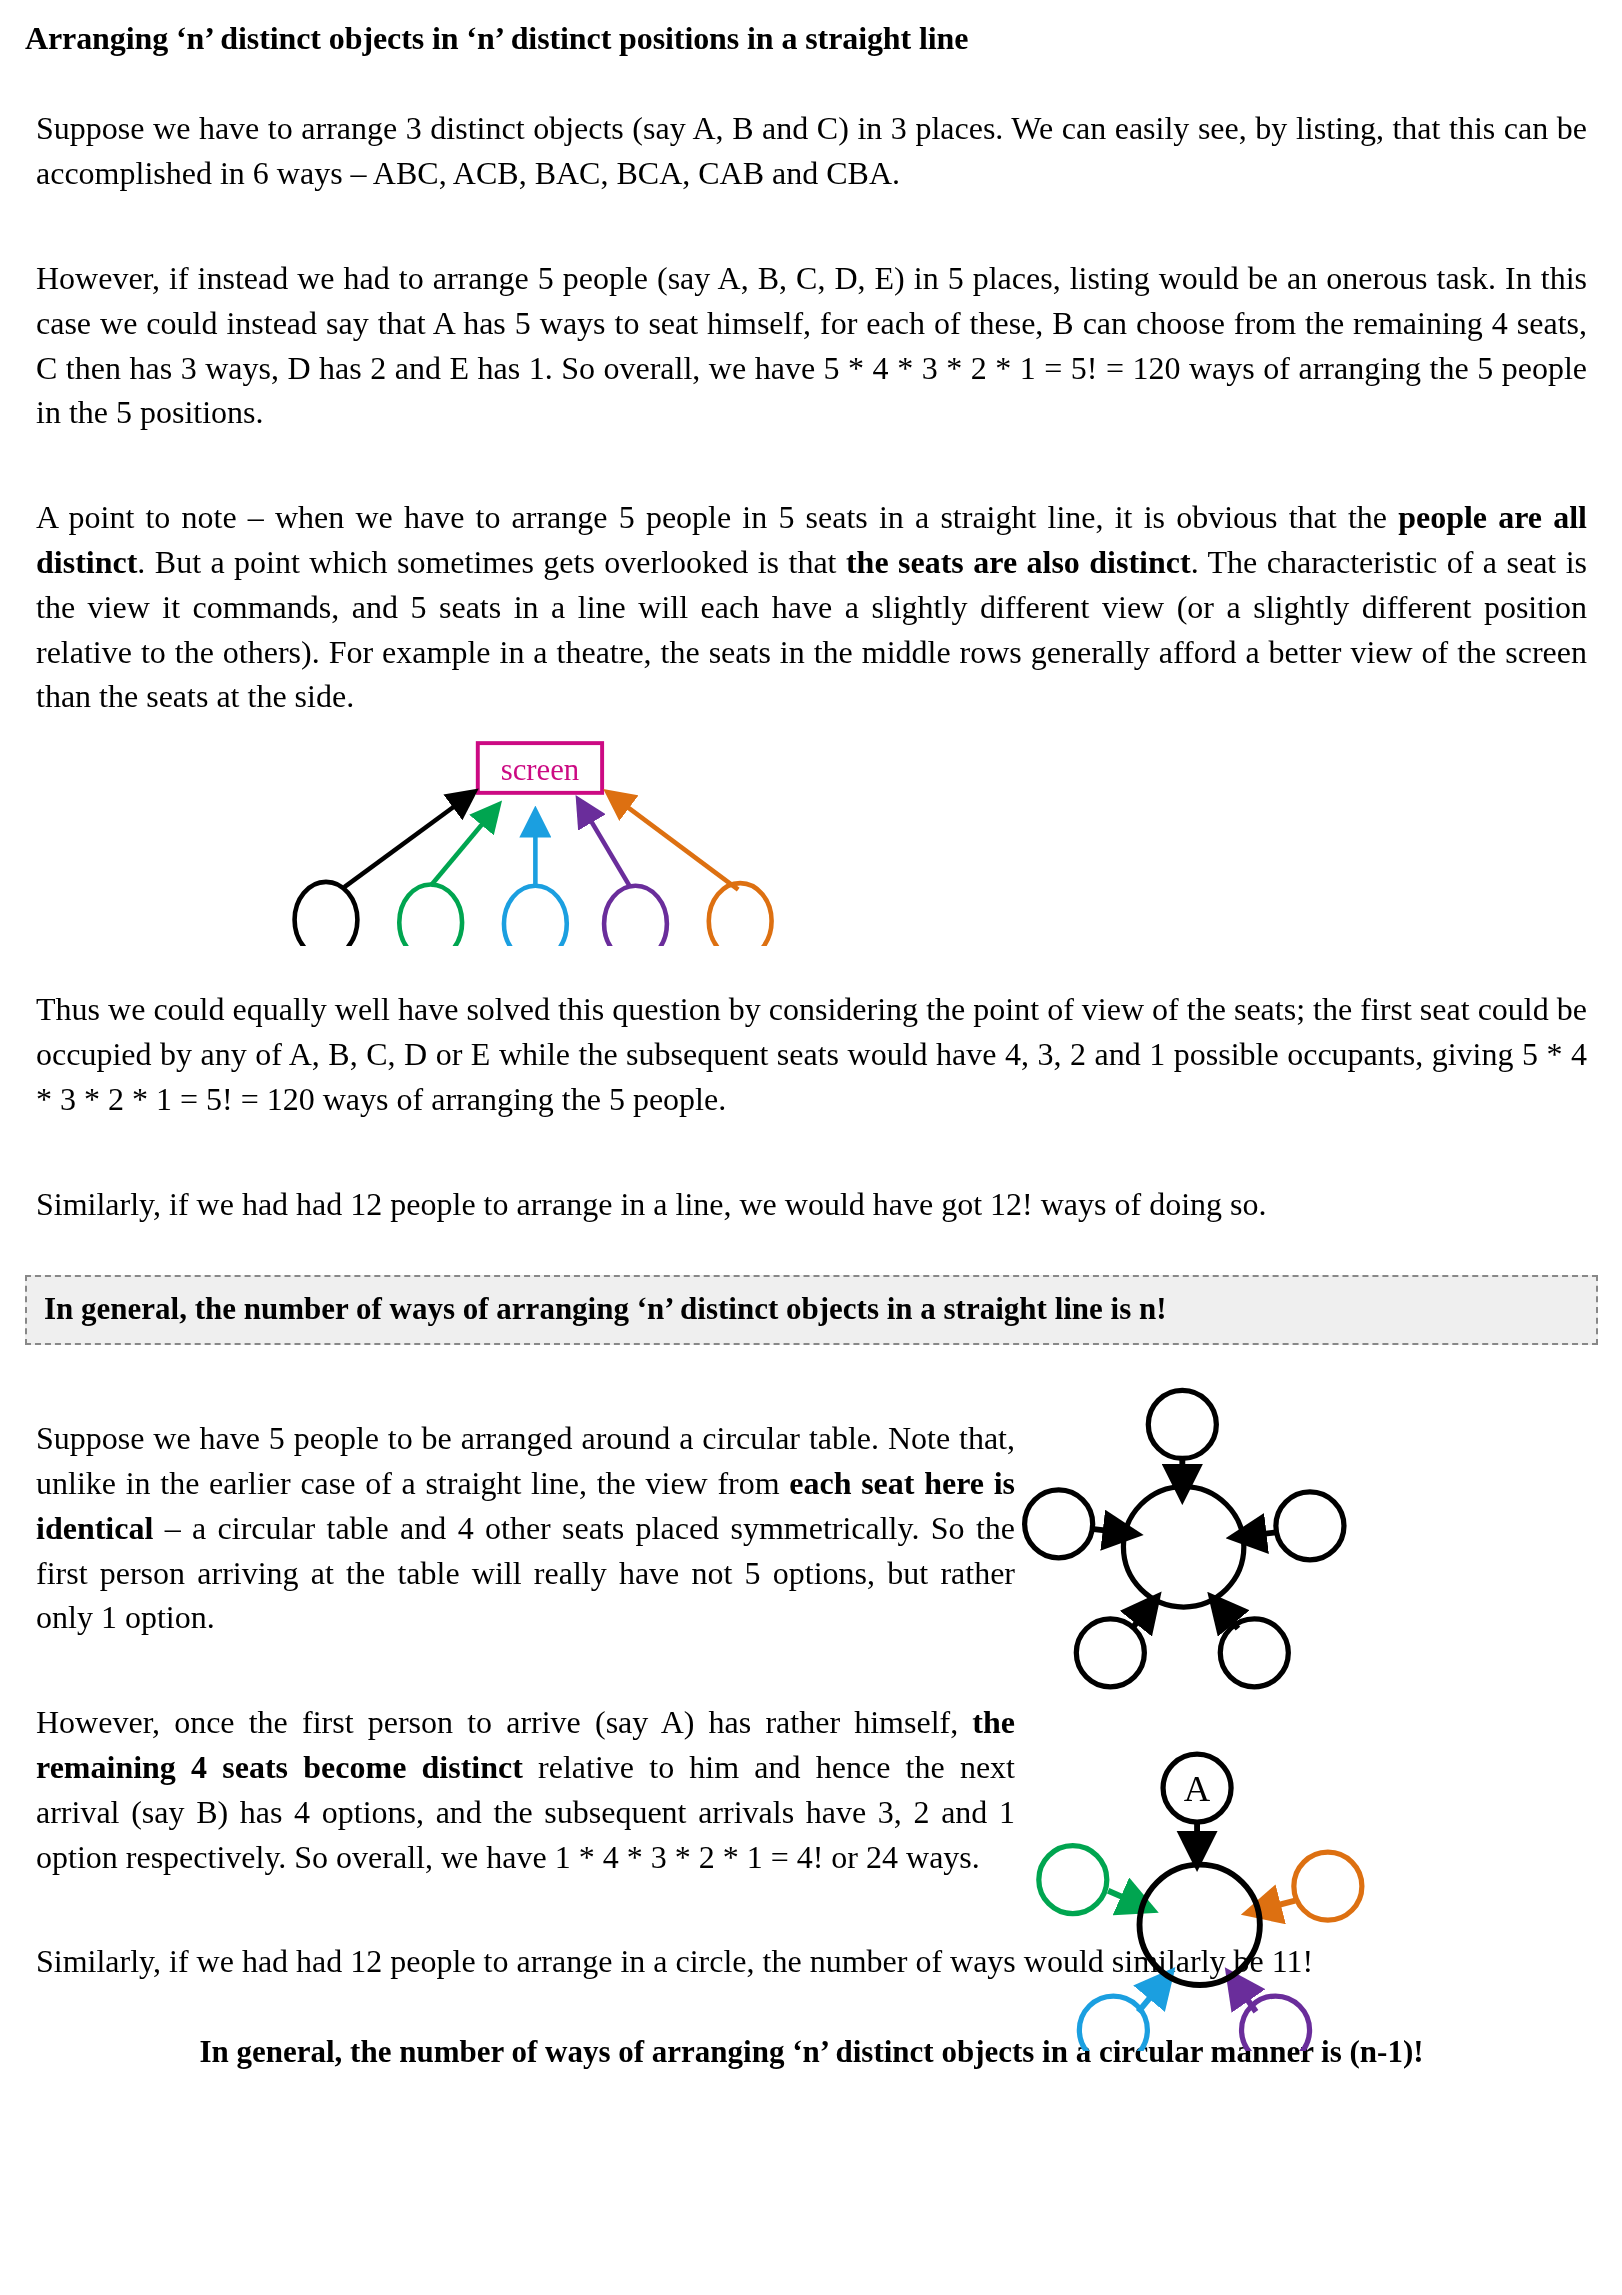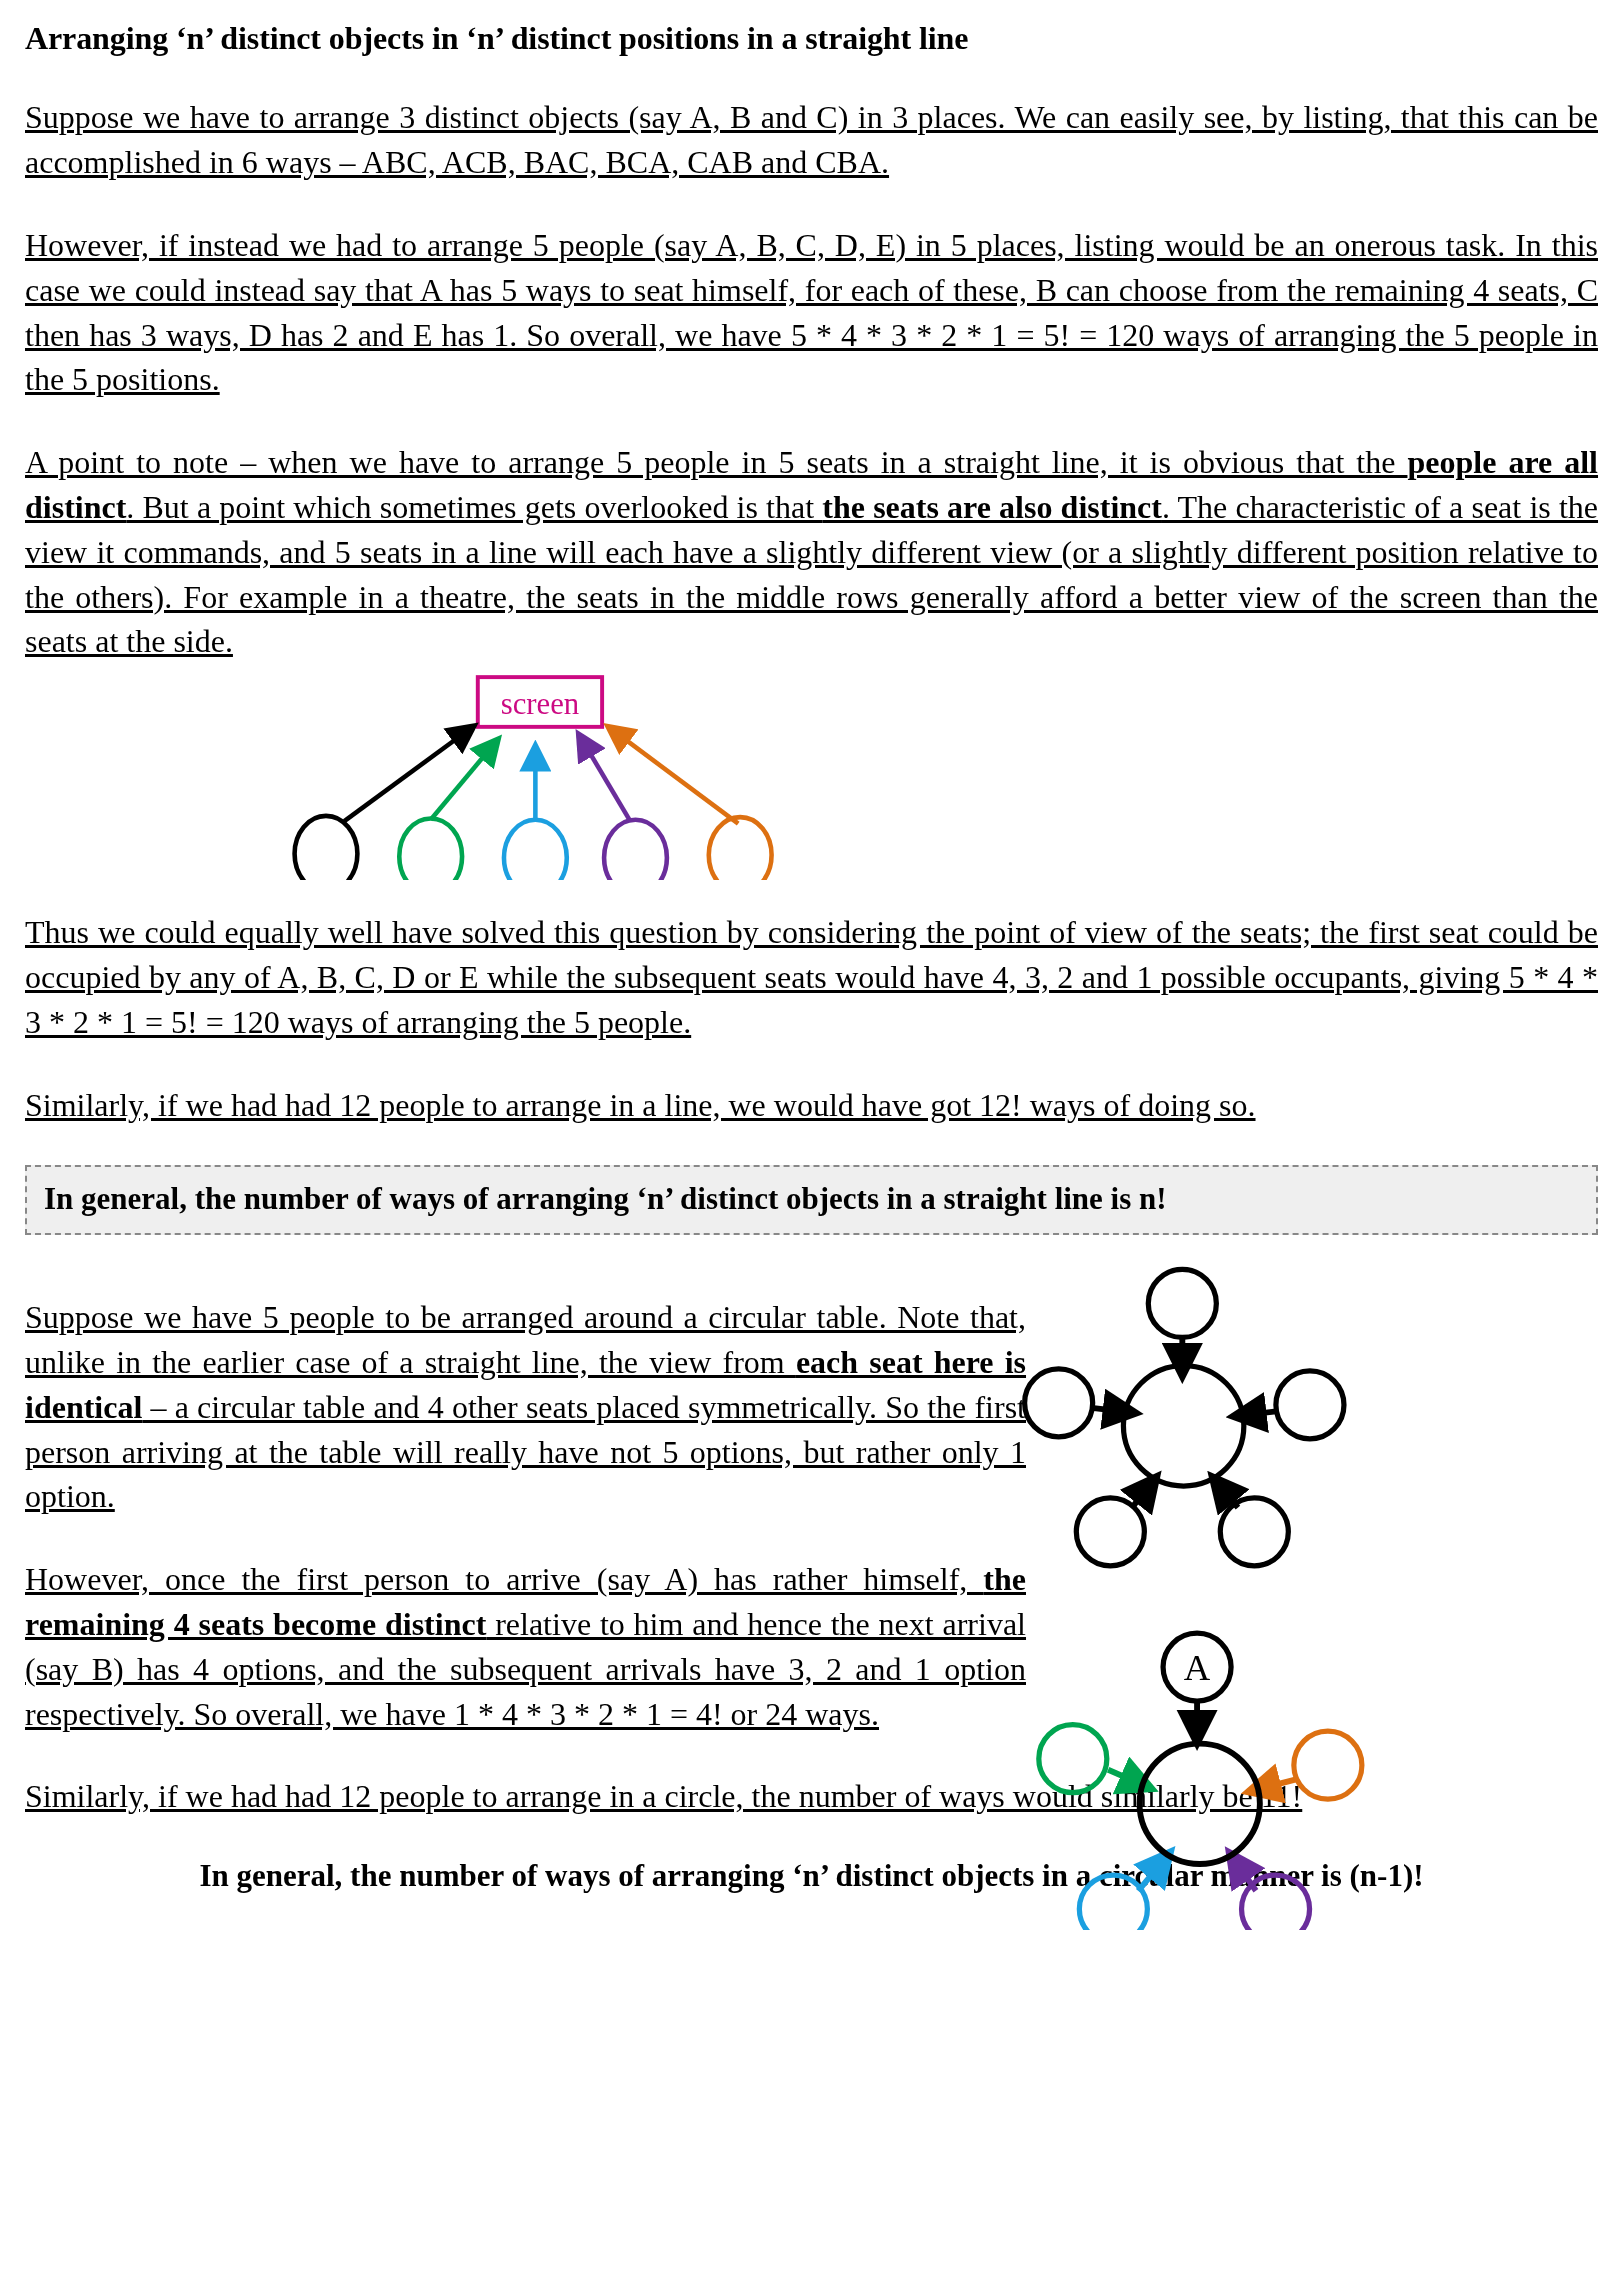--- a/index.html
+++ b/index.html
@@ -39,24 +39,23 @@
   }
   h2.section-title {
     font-size: 32px;
     font-weight: bold;
     margin: 0;
     line-height: 1.18;
   }
   p.para {
     font-size: 32px;
     line-height: 1.40;
-    margin: 0;
+    margin: 11px;
     text-align: justify;
     text-justify: inter-word;
-    text-decoration: underline;
   }
   .spacer-lg { height: 38px; }
   .spacer-md { height: 30px; }
 
   b, strong { font-weight: bold; }
 
   
   .general-box {
     border: 2px dashed #888888;
     background: #efefef;

